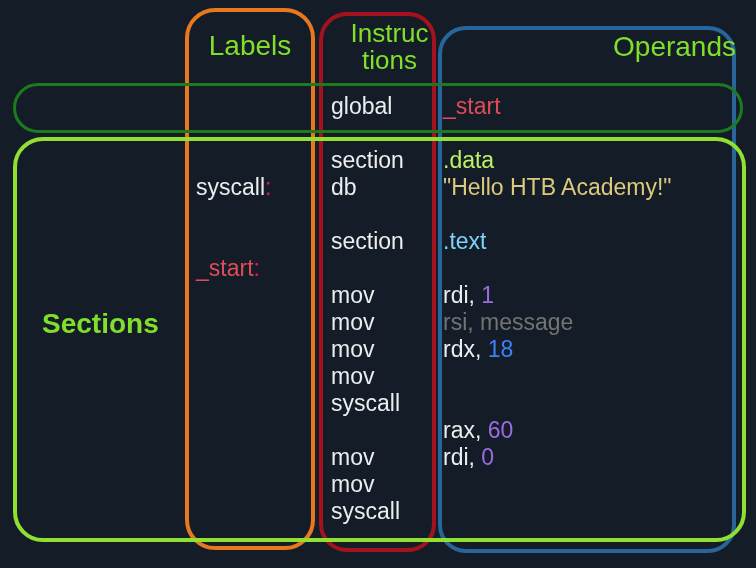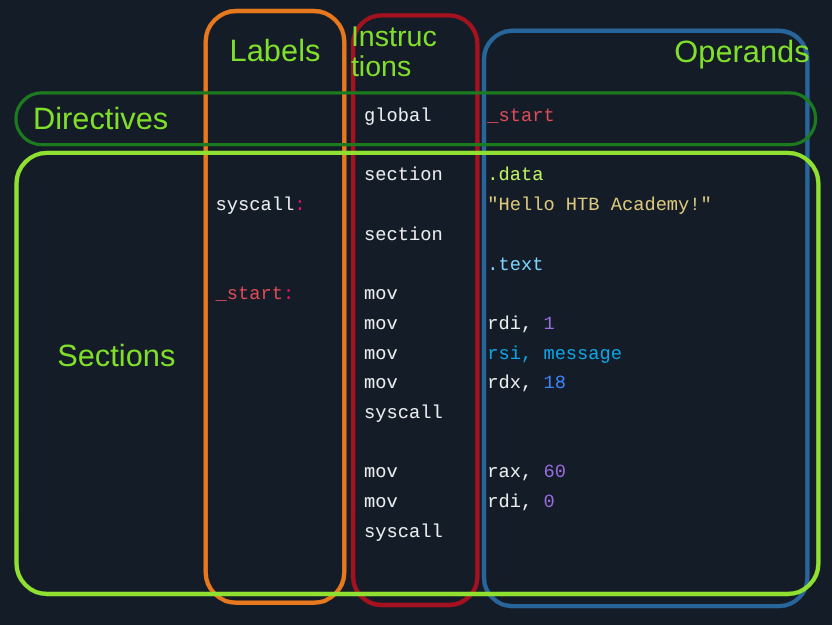--- a/index.html
+++ b/index.html
@@ -20,29 +20,29 @@
   .instructions-box{left:319px;top:12px;width:117px;height:540px;border-radius:28px;}
   .operands-box{left:438px;top:26px;width:298px;height:527px;border-radius:28px;}
   .directives-box{left:13px;top:83px;width:730px;height:50px;border-radius:25px;border-width:3px;}
   .sections-box{left:13px;top:137px;width:733px;height:405px;border-radius:30px;}
   .hdr{
     position:absolute;
     font-size:28px;
     white-space:pre-line;
   }
   .labels-hdr{left:185px;top:30px;width:130px;text-align:center;}
-  .instructions-hdr{left:319px;top:20px;width:141px;text-align:left;font-size:26px;line-height:27px;}
+  .instructions-hdr{left:319px;top:20px;width:141px;text-align:center;font-size:26px;line-height:27px;}
   .operands-hdr{left:438px;top:31px;width:298px;text-align:right;}
   .directives-hdr{left:30px;top:92px;}
-  .sections-hdr{left:52px;top:308px;}
+  .sections-hdr{left:42px;top:308px;font-weight:bold;}
   .code-col{
     position:absolute;
     top:93px;
-    font-family:Liberation Mono, monospace;
-    font-size:17px;
+    font-family:Liberation Sans, sans-serif;
+    font-size:23px;
     line-height:27px;
   }
   .col-labels{left:196px;width:130px;text-align:left;}
   .col-instructions{left:331px;width:106px;}
   .col-operands{left:443px;width:296px;}
   .code-line{height:27px;white-space:pre;}
 </style>
 </head>
 <body style="background: rgb(20, 29, 39);">
 
@@ -52,21 +52,20 @@
   <div class="box instructions-box" style="border-color: rgb(165, 18, 31);"></div>
   <div class="box operands-box" style="border-color: rgb(39, 101, 154);"></div>
 
   <div class="box directives-box" style="border-color: rgb(28, 123, 30);"></div>
   <div class="box sections-box" style="border-color: rgb(143, 224, 48);"></div>
 
   <div class="hdr labels-hdr" style="color: rgb(128, 223, 42);">Labels</div>
   <div class="hdr instructions-hdr" style="color: rgb(128, 223, 42);">Instruc
 tions</div>
   <div class="hdr operands-hdr" style="color: rgb(128, 223, 42);">Operands</div>
-  <div class="hdr directives-hdr" style="color: rgb(128, 223, 42);">Directives</div>
   <div class="hdr sections-hdr" style="color: rgb(128, 223, 42);">Sections</div>
 
   <div class="code-col col-labels" id="col-label">
       <div class="code-line"></div>
       <div class="code-line"></div>
       <div class="code-line"></div>
       <div class="code-line"><span style="color: rgb(235, 237, 239);">syscall</span><span style="color: rgb(238, 15, 109);">:</span></div>
       <div class="code-line"></div>
       <div class="code-line"></div>
       <div class="code-line"><span style="color: rgb(224, 75, 88);">_start</span><span style="color: rgb(238, 15, 109);">:</span></div>
@@ -77,20 +76,21 @@
       <div class="code-line"></div>
       <div class="code-line"></div>
       <div class="code-line"></div>
       <div class="code-line"></div>
       <div class="code-line"></div>
     </div>
   <div class="code-col col-instructions" id="col-instruction">
       <div class="code-line"><span style="color: rgb(235, 237, 239);">global</span></div>
       <div class="code-line"></div>
       <div class="code-line"><span style="color: rgb(235, 237, 239);">section</span></div>
+      <div class="code-line"><span style="color: rgb(235, 237, 239);">db</span></div>
       <div class="code-line"></div>
       <div class="code-line"><span style="color: rgb(235, 237, 239);">section</span></div>
       <div class="code-line"></div>
       <div class="code-line"><span style="color: rgb(235, 237, 239);">mov</span></div>
       <div class="code-line"><span style="color: rgb(235, 237, 239);">mov</span></div>
       <div class="code-line"><span style="color: rgb(235, 237, 239);">mov</span></div>
       <div class="code-line"><span style="color: rgb(235, 237, 239);">mov</span></div>
       <div class="code-line"><span style="color: rgb(235, 237, 239);">syscall</span></div>
       <div class="code-line"></div>
       <div class="code-line"><span style="color: rgb(235, 237, 239);">mov</span></div>
@@ -99,21 +99,21 @@
     </div>
   <div class="code-col col-operands" id="col-operand">
       <div class="code-line"><span style="color: rgb(224, 75, 88);">_start</span></div>
       <div class="code-line"></div>
       <div class="code-line"><span style="color: #bef264;">.data</span></div>
       <div class="code-line"><span style="color: rgb(220, 201, 125);">"Hello HTB Academy!"</span></div>
       <div class="code-line"></div>
       <div class="code-line"><span style="color: #7dd3fc;">.text</span></div>
       <div class="code-line"></div>
       <div class="code-line"><span style="color: rgb(235, 237, 239);">rdi, </span><span style="color: rgb(154, 108, 224);">1</span></div>
-      <div class="code-line"><span style="color: #0ea5e9;">rsi, message</span></div>
+      <div class="code-line"><span style="color: #737373;">rsi, message</span></div>
       <div class="code-line"><span style="color: rgb(235, 237, 239);">rdx, </span><span style="color: #3b82f6;">18</span></div>
       <div class="code-line"></div>
       <div class="code-line"></div>
       <div class="code-line"><span style="color: rgb(235, 237, 239);">rax, </span><span style="color: rgb(154, 108, 224);">60</span></div>
       <div class="code-line"><span style="color: rgb(235, 237, 239);">rdi, </span><span style="color: rgb(154, 108, 224);">0</span></div>
       <div class="code-line"></div>
     </div>
 
 </div>
 

